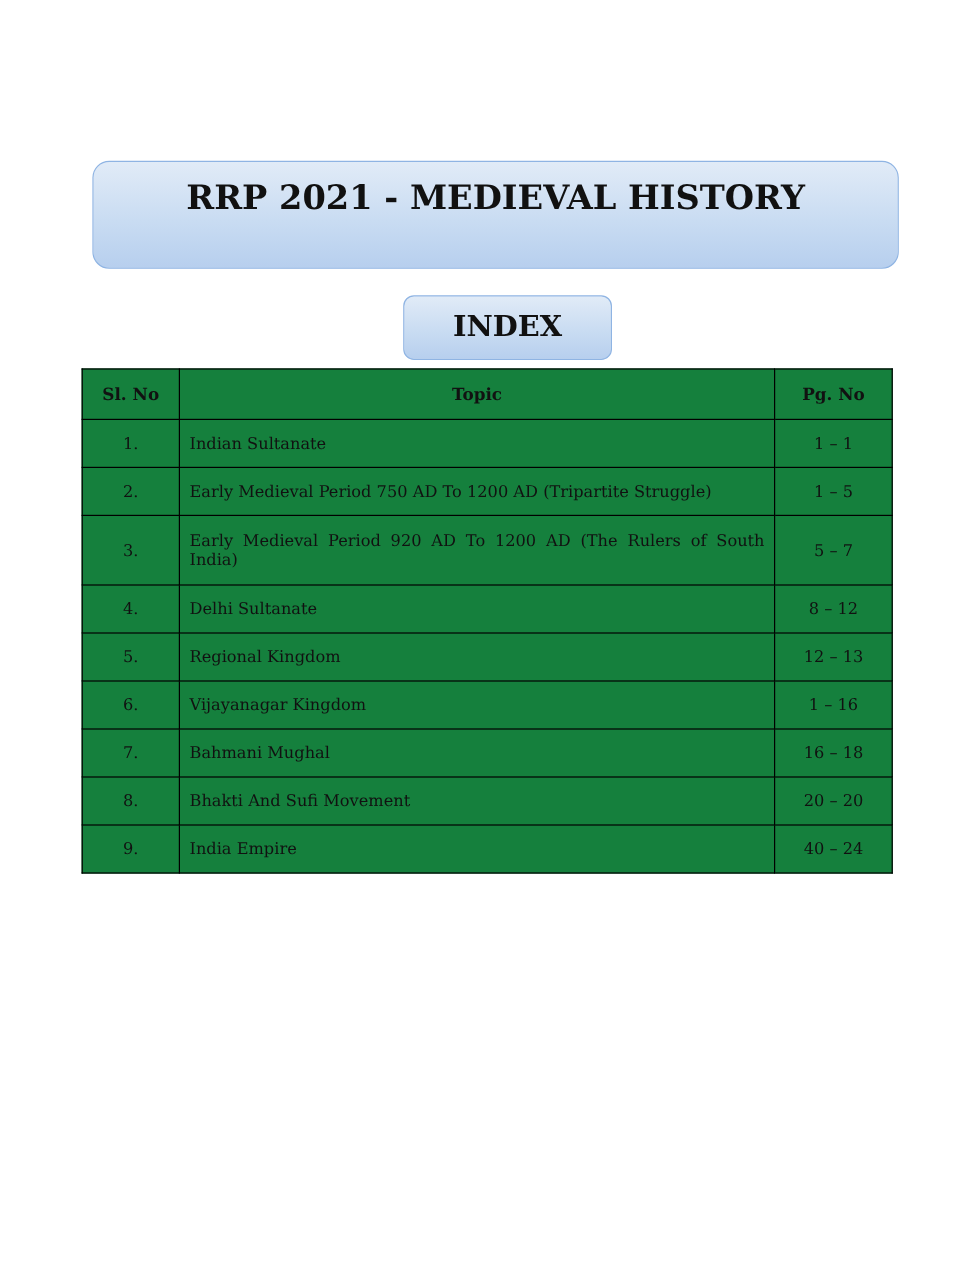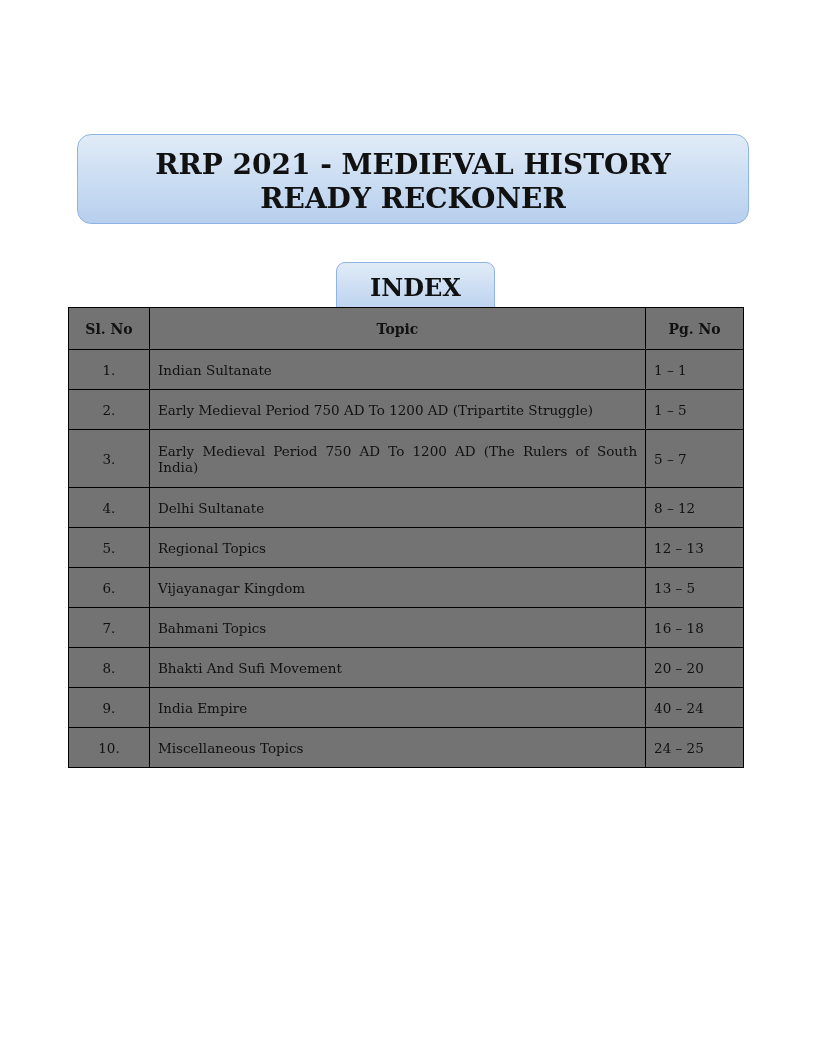--- a/index.html
+++ b/index.html
@@ -10,47 +10,46 @@
       border: 1px solid #8fb4e3; border-radius: 14px;
       background: linear-gradient(to bottom, #e1ebf7 0%, #c9dcf2 55%, #b7cfee 100%);
       box-sizing: border-box; text-align: center;
     }
     .title-line {
       font-family: "DejaVu Serif", serif; font-weight: bold; font-size: 28px;
       letter-spacing: 0px; line-height: 34px; color: #111;
     }
     .title-line.l1 { margin-top: 13px; }
     .index-box {
-      position: absolute; left: 336px; top: 246px; width: 159px; height: 54px;
+      position: absolute; left: 336px; top: 246px; width: 174px; height: 54px;
       border: 1px solid #8fb4e3; border-radius: 9px;
       background: linear-gradient(to bottom, #e1ebf7 0%, #c9dcf2 55%, #b7cfee 100%);
       box-sizing: border-box; text-align: center;
-      font-family: "DejaVu Serif", serif; font-weight: bold; font-size: 24px; line-height: 50px; margin-top: 16px;
+      font-family: "DejaVu Serif", serif; font-weight: bold; font-size: 24px; line-height: 50px;
     }
     table.index {
       position: absolute; left: 68px; top: 307px; width: 676px;
-      border-collapse: collapse; background: #737373;
+      border-collapse: collapse; background: #15803d;
       font-family: "DejaVu Serif", serif; font-size: 13.5px;
     }
     table.index th, table.index td {
       border: 1px solid #000; padding: 0 8px; box-sizing: border-box;
     }
     table.index th { font-weight: bold; font-size: 14px; height: 42px; text-align: center; }
     table.index td { height: 40px; }
     td.sl { width: 81px; text-align: center; }
     td.topic { width: 497px; text-align: justify; line-height: 16px; }
-    td.pg { width: 98px; text-align: left; padding-top: 4px; }
+    td.pg { width: 98px; text-align: center; padding-top: 4px; }
     tr.tall td { height: 58px; }
   </style>
 </head>
 <body>
 
 <div class="title-box">
   <div class="title-line l1">RRP 2021 - MEDIEVAL HISTORY</div>
-  <div class="title-line">READY RECKONER</div>
 </div>
 
 <div class="index-box">INDEX</div>
 
 <table class="index">
   <thead>
     <tr>
       <th>Sl. No</th>
       <th>Topic</th>
       <th>Pg. No</th>
@@ -62,52 +61,47 @@
       <td class="topic">Indian Sultanate</td>
       <td class="pg">1  –  1</td>
     </tr>
     <tr>
       <td class="sl">2.</td>
       <td class="topic">Early Medieval Period 750 AD To 1200 AD (Tripartite Struggle)</td>
       <td class="pg">1  –  5</td>
     </tr>
     <tr class="tall">
       <td class="sl">3.</td>
-      <td class="topic">Early Medieval Period 750 AD To 1200 AD (The Rulers of South India)</td>
+      <td class="topic">Early Medieval Period 920 AD To 1200 AD (The Rulers of South India)</td>
       <td class="pg">5  –  7</td>
     </tr>
     <tr>
       <td class="sl">4.</td>
       <td class="topic">Delhi Sultanate</td>
       <td class="pg">8  – 12</td>
     </tr>
     <tr>
       <td class="sl">5.</td>
-      <td class="topic">Regional Topics</td>
+      <td class="topic">Regional Kingdom</td>
       <td class="pg">12 – 13</td>
     </tr>
     <tr>
       <td class="sl">6.</td>
       <td class="topic">Vijayanagar Kingdom</td>
-      <td class="pg">13 – 5</td>
+      <td class="pg">1 – 16</td>
     </tr>
     <tr>
       <td class="sl">7.</td>
-      <td class="topic">Bahmani Topics</td>
+      <td class="topic">Bahmani Mughal</td>
       <td class="pg">16 – 18</td>
     </tr>
     <tr>
       <td class="sl">8.</td>
       <td class="topic">Bhakti And Sufi Movement</td>
       <td class="pg">20 – 20</td>
     </tr>
     <tr>
       <td class="sl">9.</td>
       <td class="topic">India Empire</td>
       <td class="pg">40 – 24</td>
     </tr>
-    <tr>
-      <td class="sl">10.</td>
-      <td class="topic">Miscellaneous Topics</td>
-      <td class="pg">24 – 25</td>
-    </tr>
   </tbody>
 </table>
 
 </body></html>

